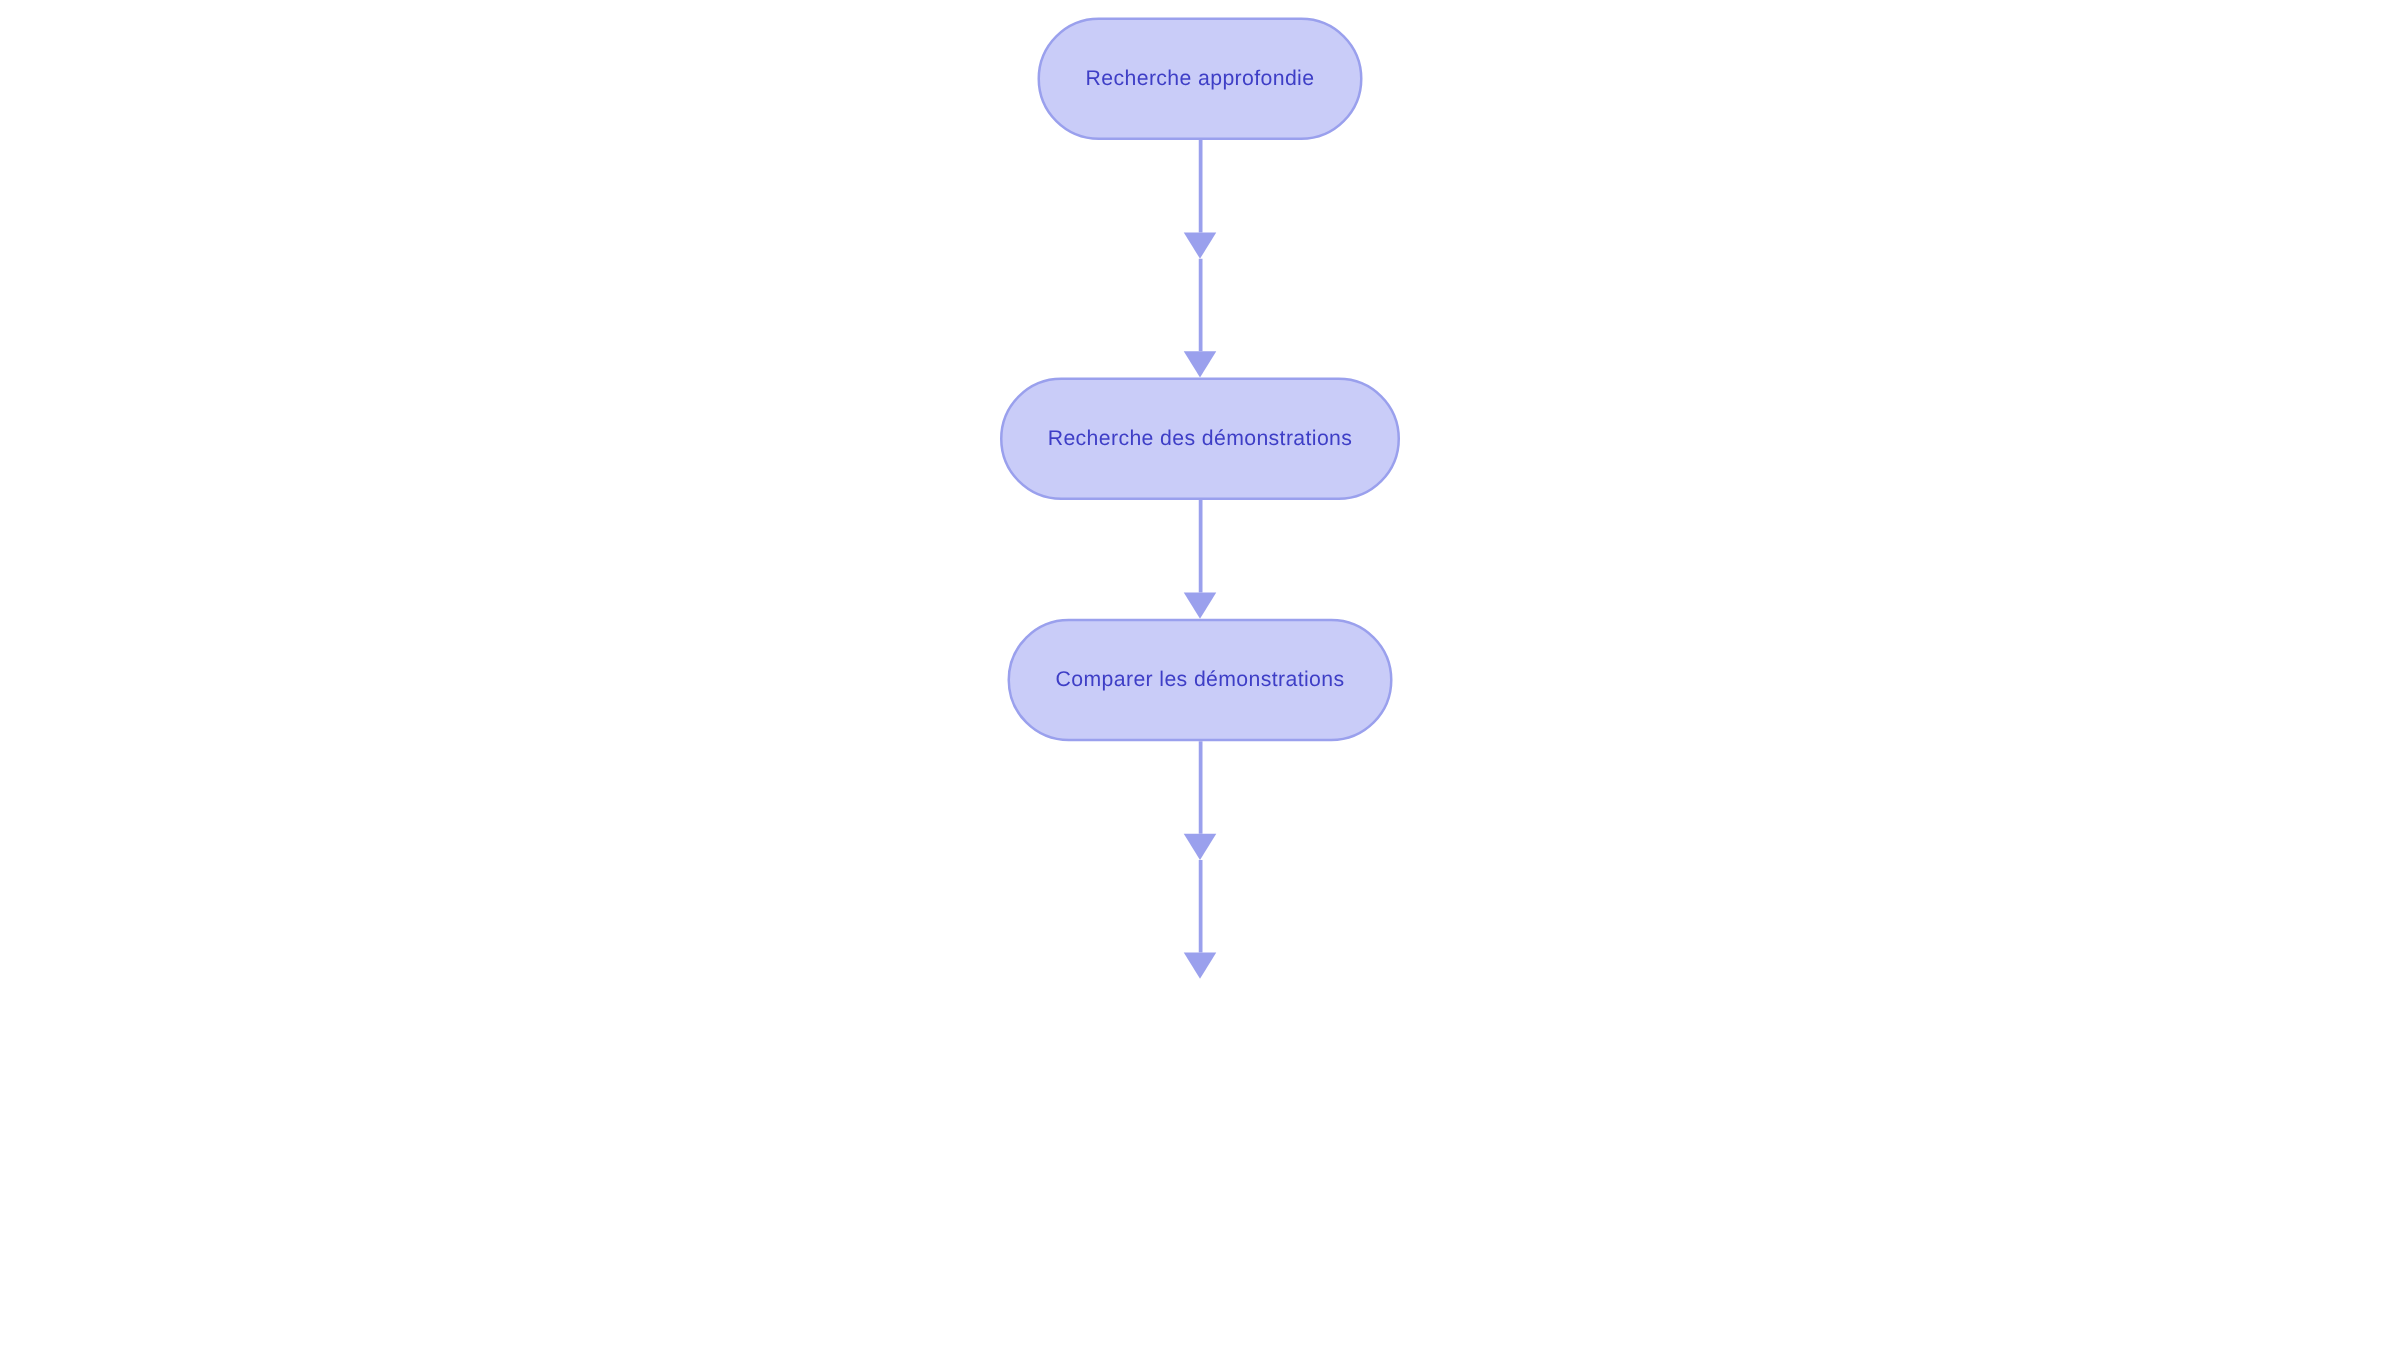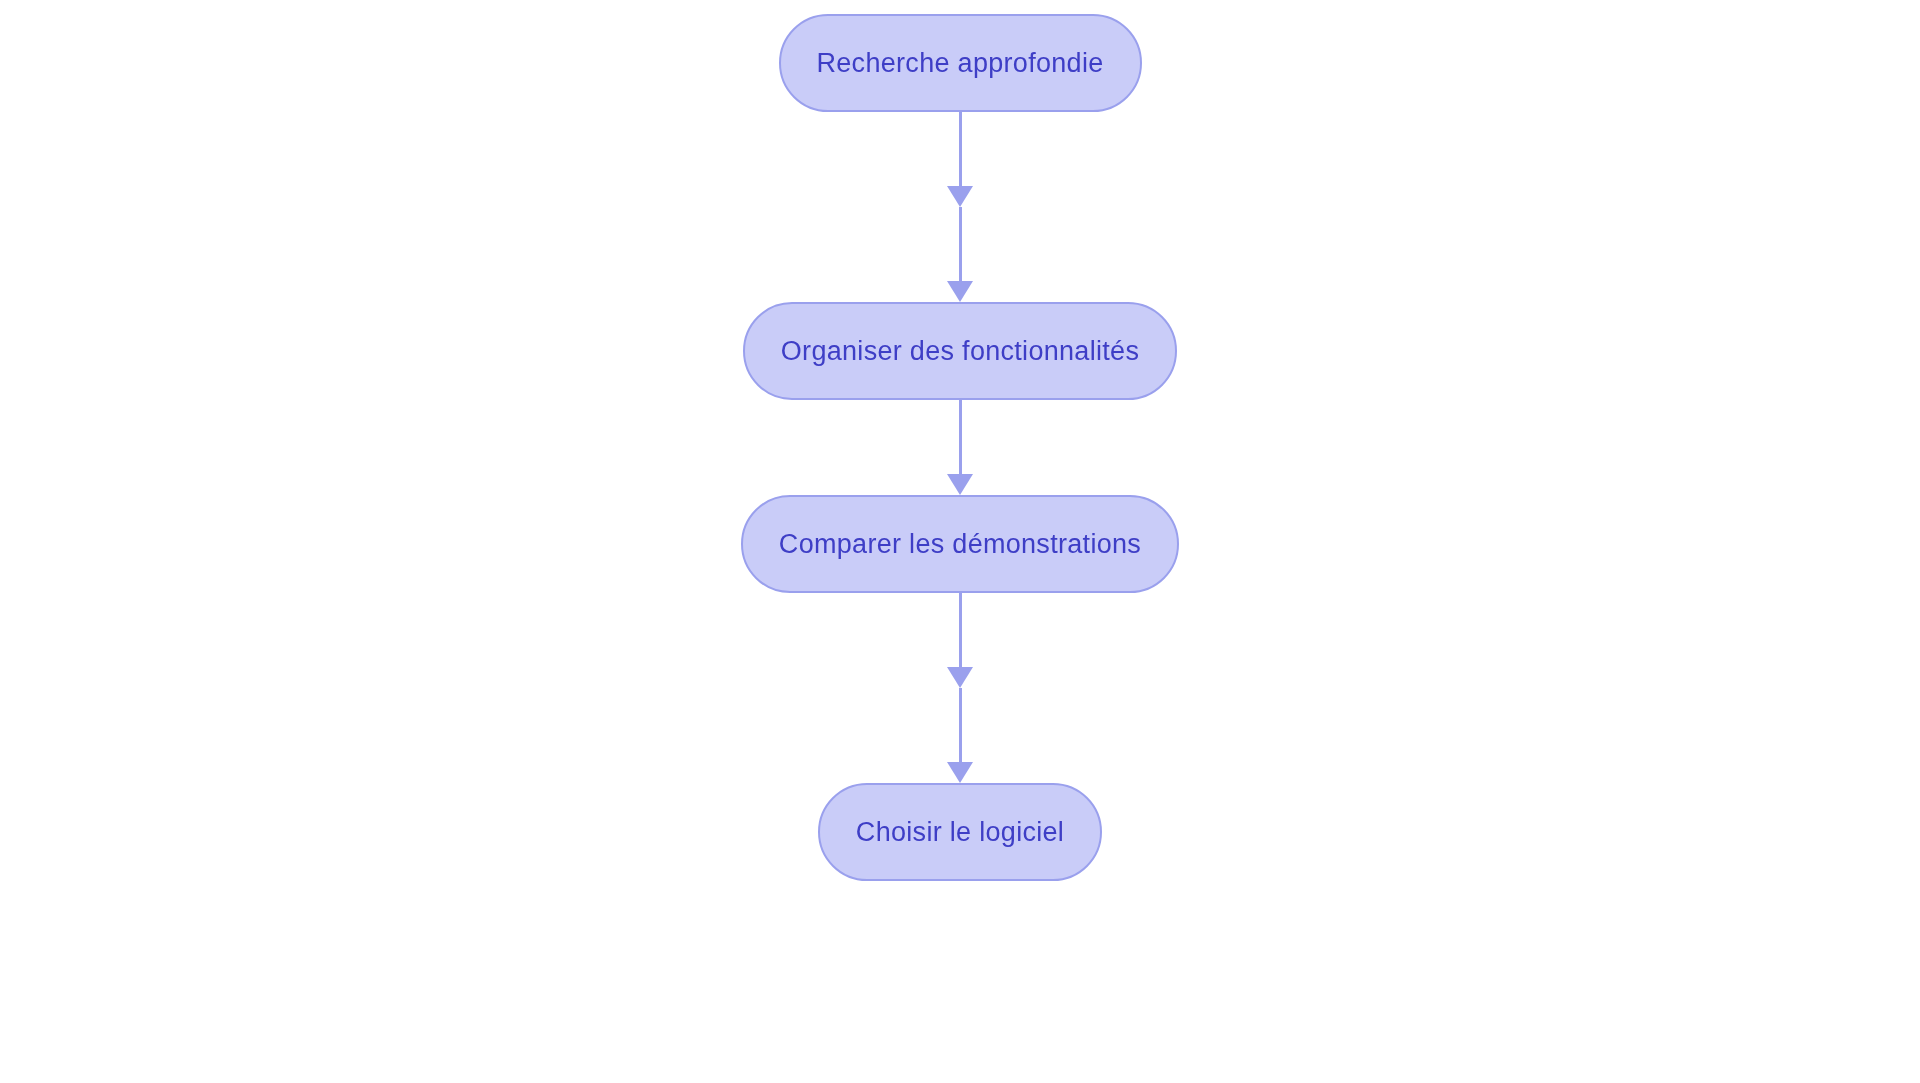--- a/index.html
+++ b/index.html
@@ -35,21 +35,21 @@
     border-radius: 49px;
     background: var(--fill);
     border: 2px solid var(--border);
     display: flex;
     align-items: center;
     justify-content: center;
     flex: 0 0 auto;
   }
   .node-label {
     color: var(--text);
-    font-size: 27px;
+    font-size: 17px;
     font-weight: 400;
     letter-spacing: 0.3px;
     white-space: nowrap;
   }
   .arrow {
     height: 95px;
     flex: 0 0 auto;
     display: flex;
     flex-direction: column;
     align-items: center;
@@ -82,21 +82,21 @@
     <div class="arrow-head"></div>
   </div>
 
 
   <div class="arrow">
     <div class="arrow-line"></div>
     <div class="arrow-head"></div>
   </div>
 
   <div class="node">
-    <span class="node-label">Organiser des fonctionnalités</span>
+    <span class="node-label">Recherche des démonstrations</span>
   </div>
 
   <div class="arrow">
     <div class="arrow-line"></div>
     <div class="arrow-head"></div>
   </div>
 
   <div class="node">
     <span class="node-label">Comparer les démonstrations</span>
   </div>
@@ -105,17 +105,14 @@
     <div class="arrow-line"></div>
     <div class="arrow-head"></div>
   </div>
 
 
   <div class="arrow">
     <div class="arrow-line"></div>
     <div class="arrow-head"></div>
   </div>
 
-  <div class="node">
-    <span class="node-label">Choisir le logiciel</span>
-  </div>
 </div>
 </div>
 
 </body></html>

